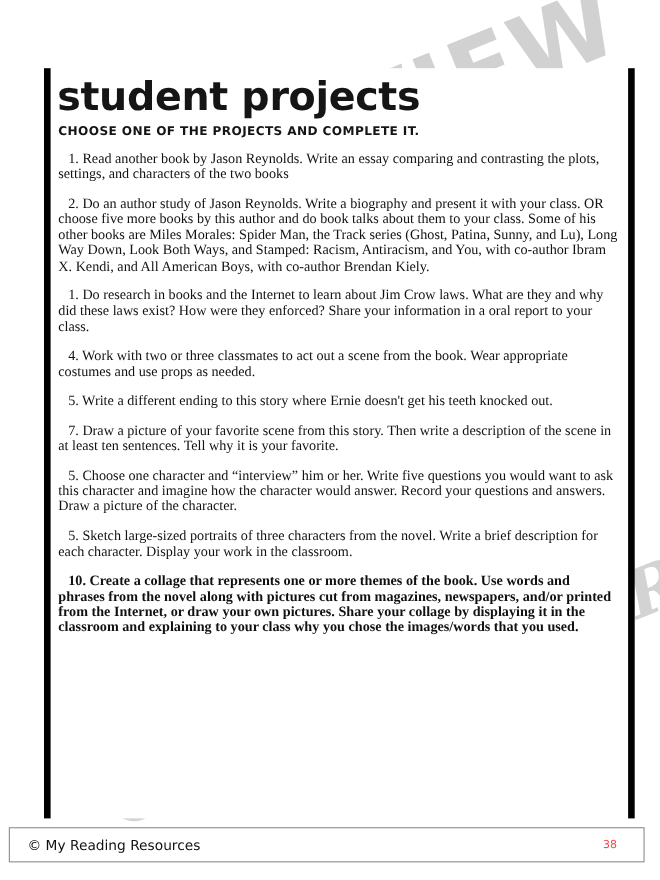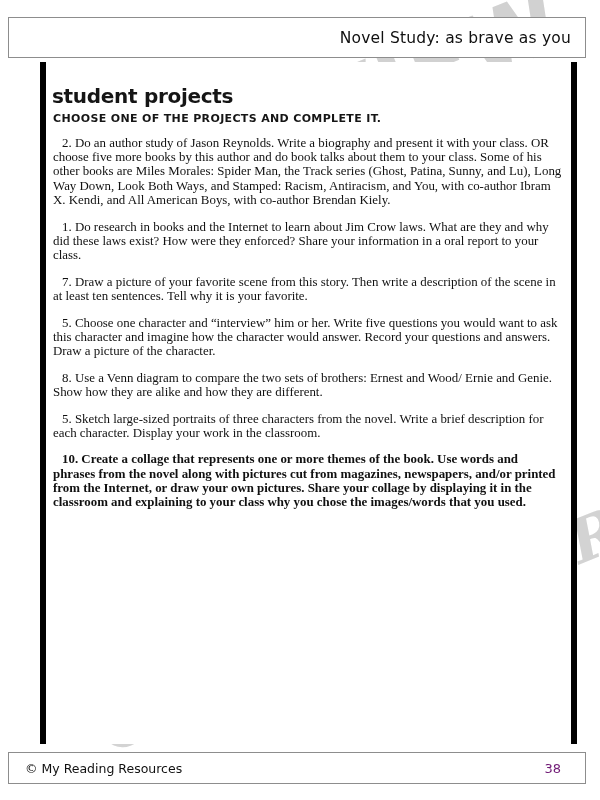--- a/index.html
+++ b/index.html
@@ -53,25 +53,25 @@
   .content{
     position:absolute;
     left:46px;top:62px;
     width:525px;height:682px;
     background:#ffffff;
     z-index:4;
   }
 
   .title{
     font-family:"DejaVu Sans",sans-serif;
-    font-size:20px;
+    font-size:36px;
     font-weight:700;
     color:#151515;
     letter-spacing:-.3px;
-    margin:24px 0 0 6px;
+    margin:8px 0 0 6px;
     line-height:1.05;
   }
   .subtitle{
     font-family:"DejaVu Sans",sans-serif;
     font-size:11px;
     font-weight:700;
     color:#151515;
     letter-spacing:.35px;
     margin:5px 0 0 7px;
   }
@@ -139,49 +139,48 @@
     font-family:"DejaVu Sans",sans-serif;
     font-size:12.5px;
     color:#101010;
     white-space:nowrap;
   }
   .footer-page{
     position:absolute;
     right:24px;top:50%;
     transform:translateY(-50%);
     font-family:"DejaVu Sans",sans-serif;
-    font-size:13px;
-    color:#701a75;
+    font-size:10px;
+    color:#ef4444;
   }
 </style>
 </head>
 <body>
 
 <div class="page">
 
-  <div class="header-box">
-    <div class="header-title">Novel Study: as brave as you</div>
-  </div>
 
   <div class="rail rail-left"></div>
   <div class="rail rail-right"></div>
 
   <div class="wm wm-preview">PREVIEW</div>
   <div class="wm wm-script">© My Reading Resources</div>
 
   <div class="content">
     <div class="title">student projects</div>
     <div class="subtitle">CHOOSE ONE OF THE PROJECTS AND COMPLETE IT.</div>
 
     <div class="items">
+      <p class="item">1. Read another book by Jason Reynolds. Write an essay comparing and contrasting the plots, settings, and characters of the two books</p>
       <p class="item">2. Do an author study of Jason Reynolds. Write a biography and present it with your class. OR choose five more books by this author and do book talks about them to your class. Some of his other books are Miles Morales: Spider Man, the Track series (Ghost, Patina, Sunny, and Lu), Long Way Down, Look Both Ways, and Stamped: Racism, Antiracism, and You, with co-author Ibram X. Kendi, and All American Boys, with co-author Brendan Kiely.</p>
       <p class="item">1. Do research in books and the Internet to learn about Jim Crow laws. What are they and why did these laws exist? How were they enforced? Share your information in a oral report to your class.</p>
+      <p class="item">4. Work with two or three classmates to act out a scene from the book. Wear appropriate costumes and use props as needed.</p>
+      <p class="item">5. Write a different ending to this story where Ernie doesn't get his teeth knocked out.</p>
       <p class="item">7. Draw a picture of your favorite scene from this story. Then write a description of the scene in at least ten sentences. Tell why it is your favorite.</p>
       <p class="item">5. Choose one character and “interview” him or her. Write five questions you would want to ask this character and imagine how the character would answer. Record your questions and answers. Draw a picture of the character.</p>
-      <p class="item">8. Use a Venn diagram to compare the two sets of brothers: Ernest and Wood/ Ernie and Genie. Show how they are alike and how they are different.</p>
       <p class="item">5. Sketch large-sized portraits of three characters from the novel. Write a brief description for each character. Display your work in the classroom.</p>
       <p class="item">10. Create a collage that represents one or more themes of the book. Use words and phrases from the novel along with pictures cut from magazines, newspapers, and/or printed from the Internet, or draw your own pictures. Share your collage by displaying it in the classroom and explaining to your class why you chose the images/words that you used.</p>
     </div>
   </div>
 
   <div class="footer-box">
     <div class="footer-left">© My Reading Resources</div>
     <div class="footer-page">38</div>
   </div>
 

